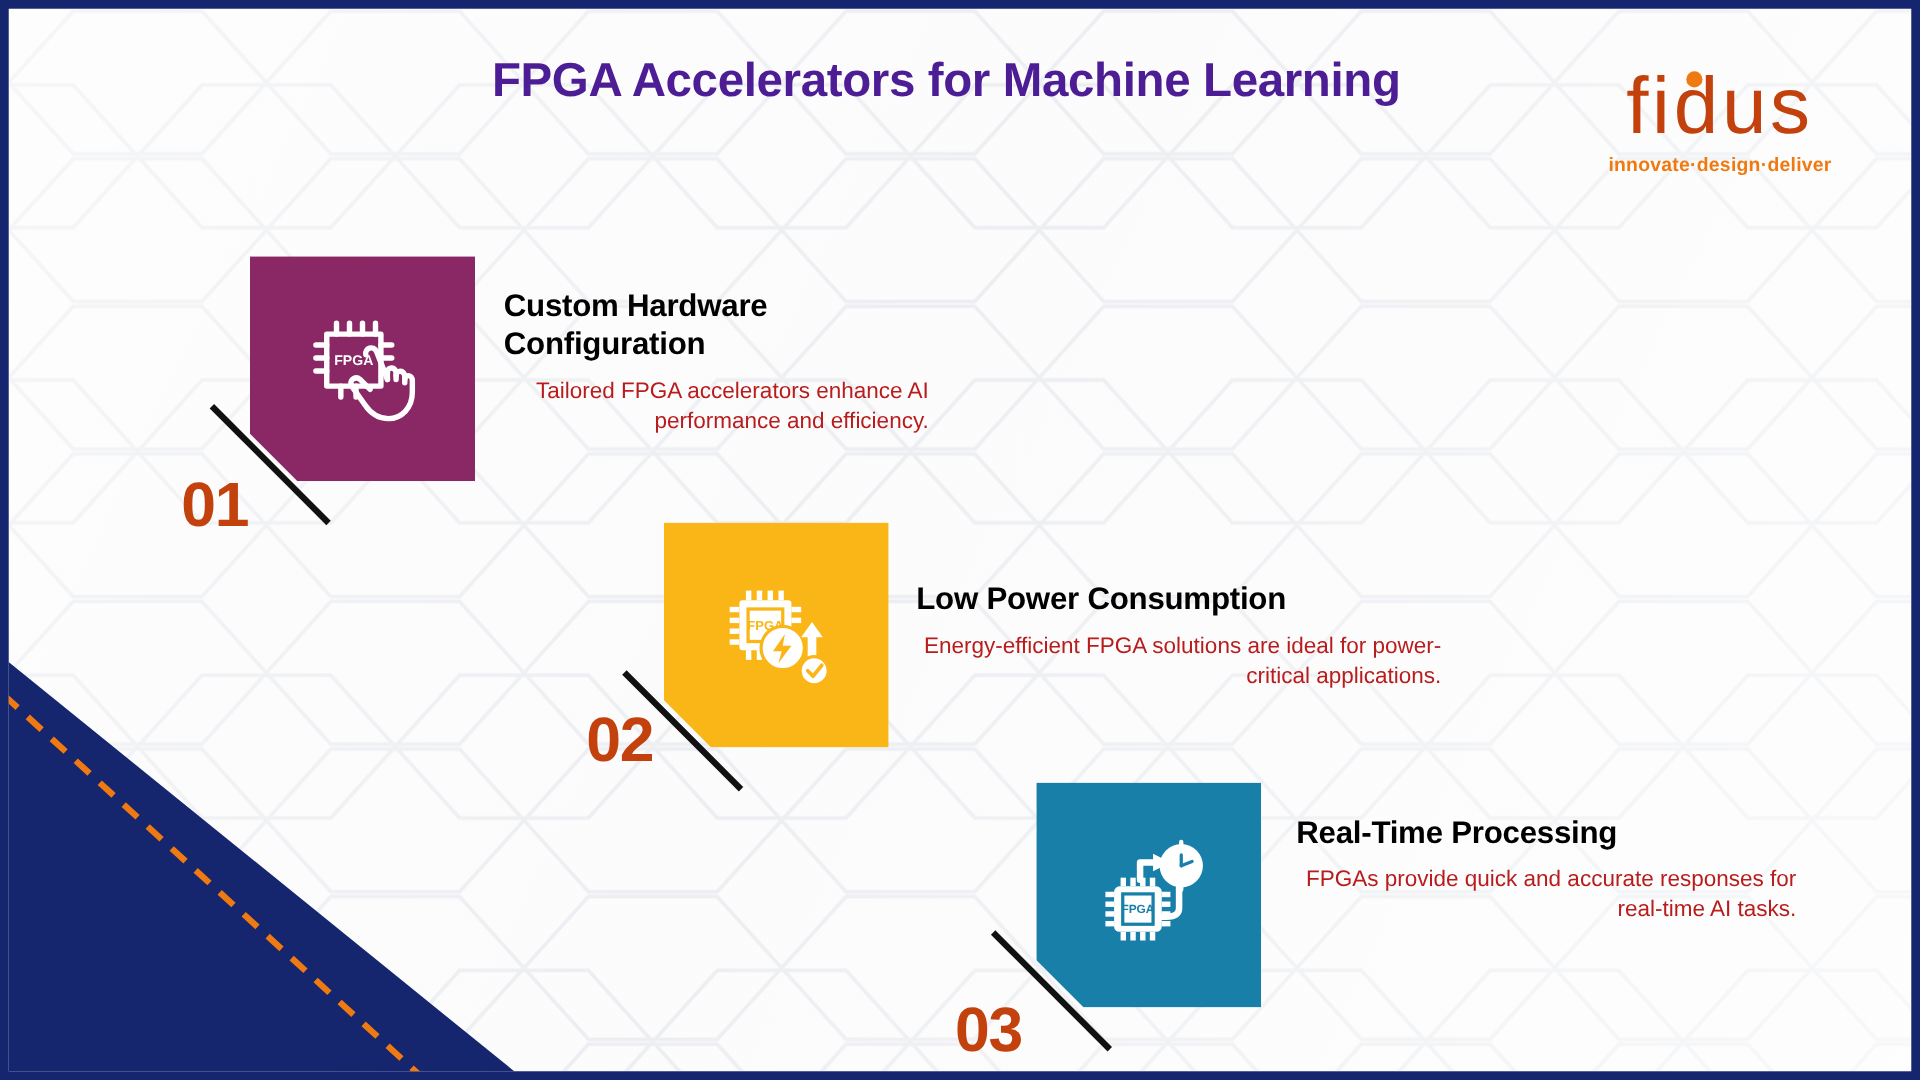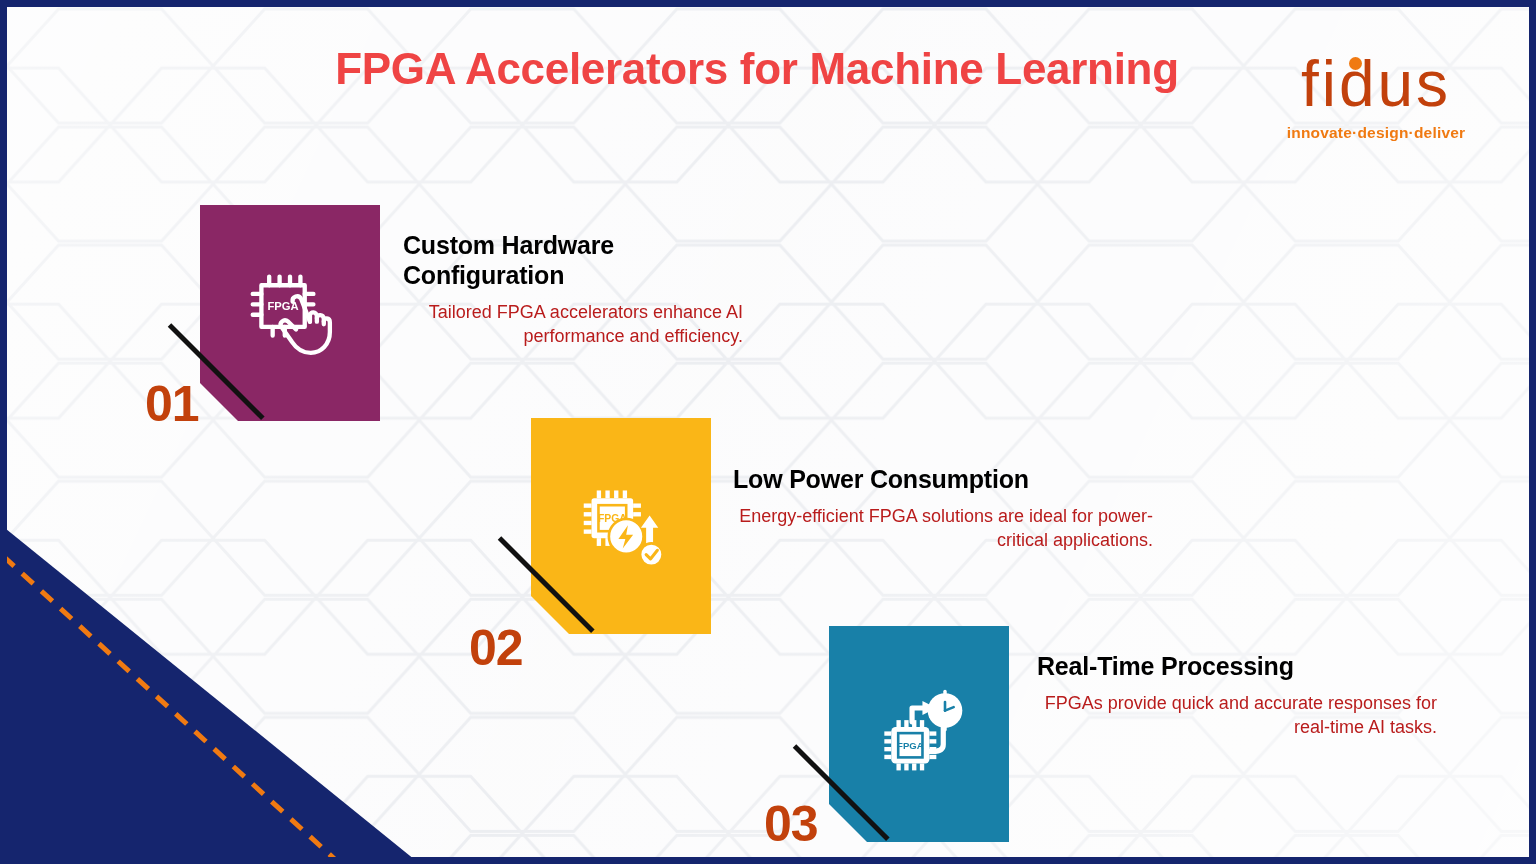--- a/index.html
+++ b/index.html
@@ -48,22 +48,22 @@
   .corner-triangle svg { display: block; width: 100%; height: 100%; }
 
   
   .title {
     position: absolute;
     top: 36px;
     left: 300px;
     width: 900px;
     z-index: 6;
     text-align: center;
-    color: #ef4444;
-    font-size: 44px;
+    color: #4c1d95;
+    font-size: 38px;
     font-weight: bold;
     line-height: 1.18;
     letter-spacing: -0.3px;
   }
 
   .logo {
     position: absolute;
     top: 46px;
     right: 48px;
     z-index: 6;
@@ -98,21 +98,21 @@
   }
 
   
   .step {
     position: absolute;
     z-index: 5;
   }
   .tile {
     position: absolute;
     width: 180px;
-    height: 216px;
+    height: 180px;
     clip-path: polygon(0 0, 100% 0, 100% 100%, 38px 100%, 0 calc(100% - 38px));
   }
   .tile svg {
     position: absolute;
     left: 50%;
     top: 50%;
     transform: translate(-50%, -50%);
     width: 104px;
     height: 104px;
   }
@@ -149,21 +149,21 @@
   }
 
   
   #step1 .tile { left: 193px; top: 198px; background: var(--c1); }
   #step1 .step-num { left: 138px; top: 368px; }
   #step1 .slash { left: 160px; top: 318px; height: 132px; }
   #step1 .step-text { left: 396px; top: 223px; width: 340px; }
 
   
   #step2 .tile { left: 524px; top: 411px; background: var(--c2); }
-  #step2 .step-num { left: 462px; top: 612px; text-align: center; }
+  #step2 .step-num { left: 462px; top: 556px; text-align: center; }
   #step2 .slash { left: 490px; top: 531px; height: 132px; }
   #step2 .step-text { left: 726px; top: 437px; width: 420px; margin-top: 20px; }
 
   
   #step3 .tile { left: 822px; top: 619px; background: var(--c3); }
   #step3 .step-num { left: 757px; top: 788px; }
   #step3 .slash { left: 785px; top: 739px; height: 132px; }
   #step3 .step-text { left: 1030px; top: 644px; width: 400px; }
 
   .chip-label {

